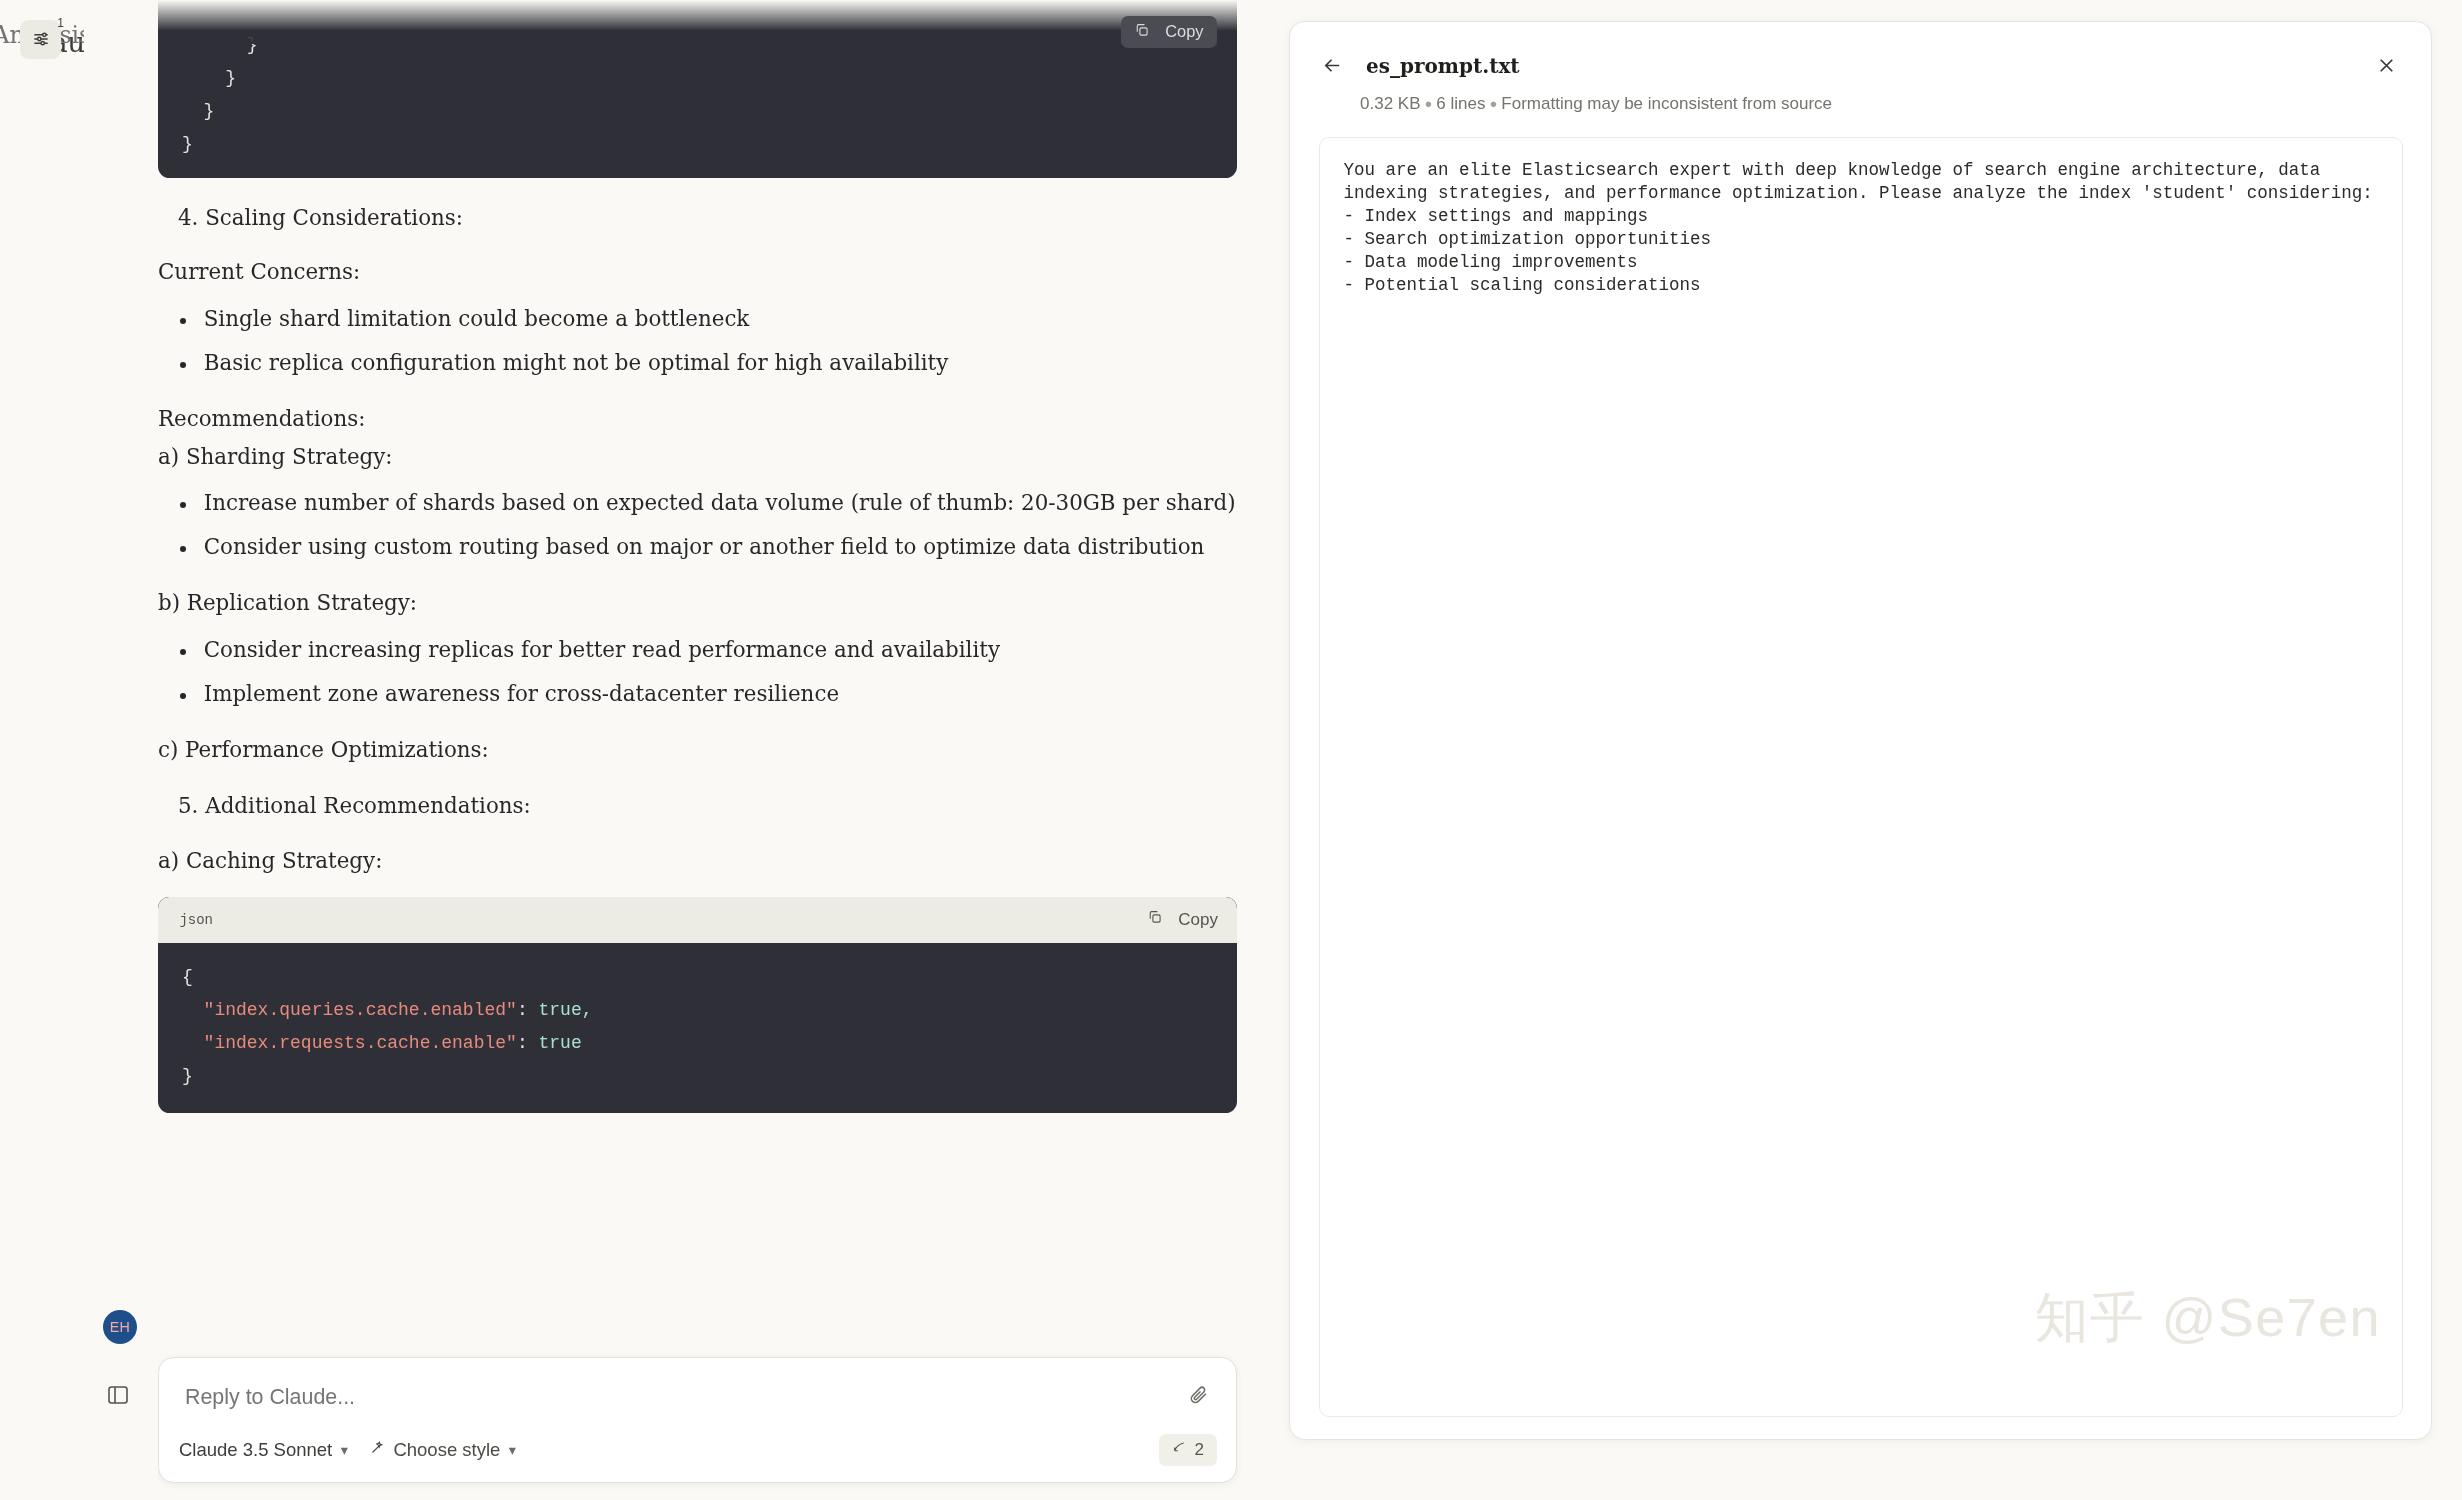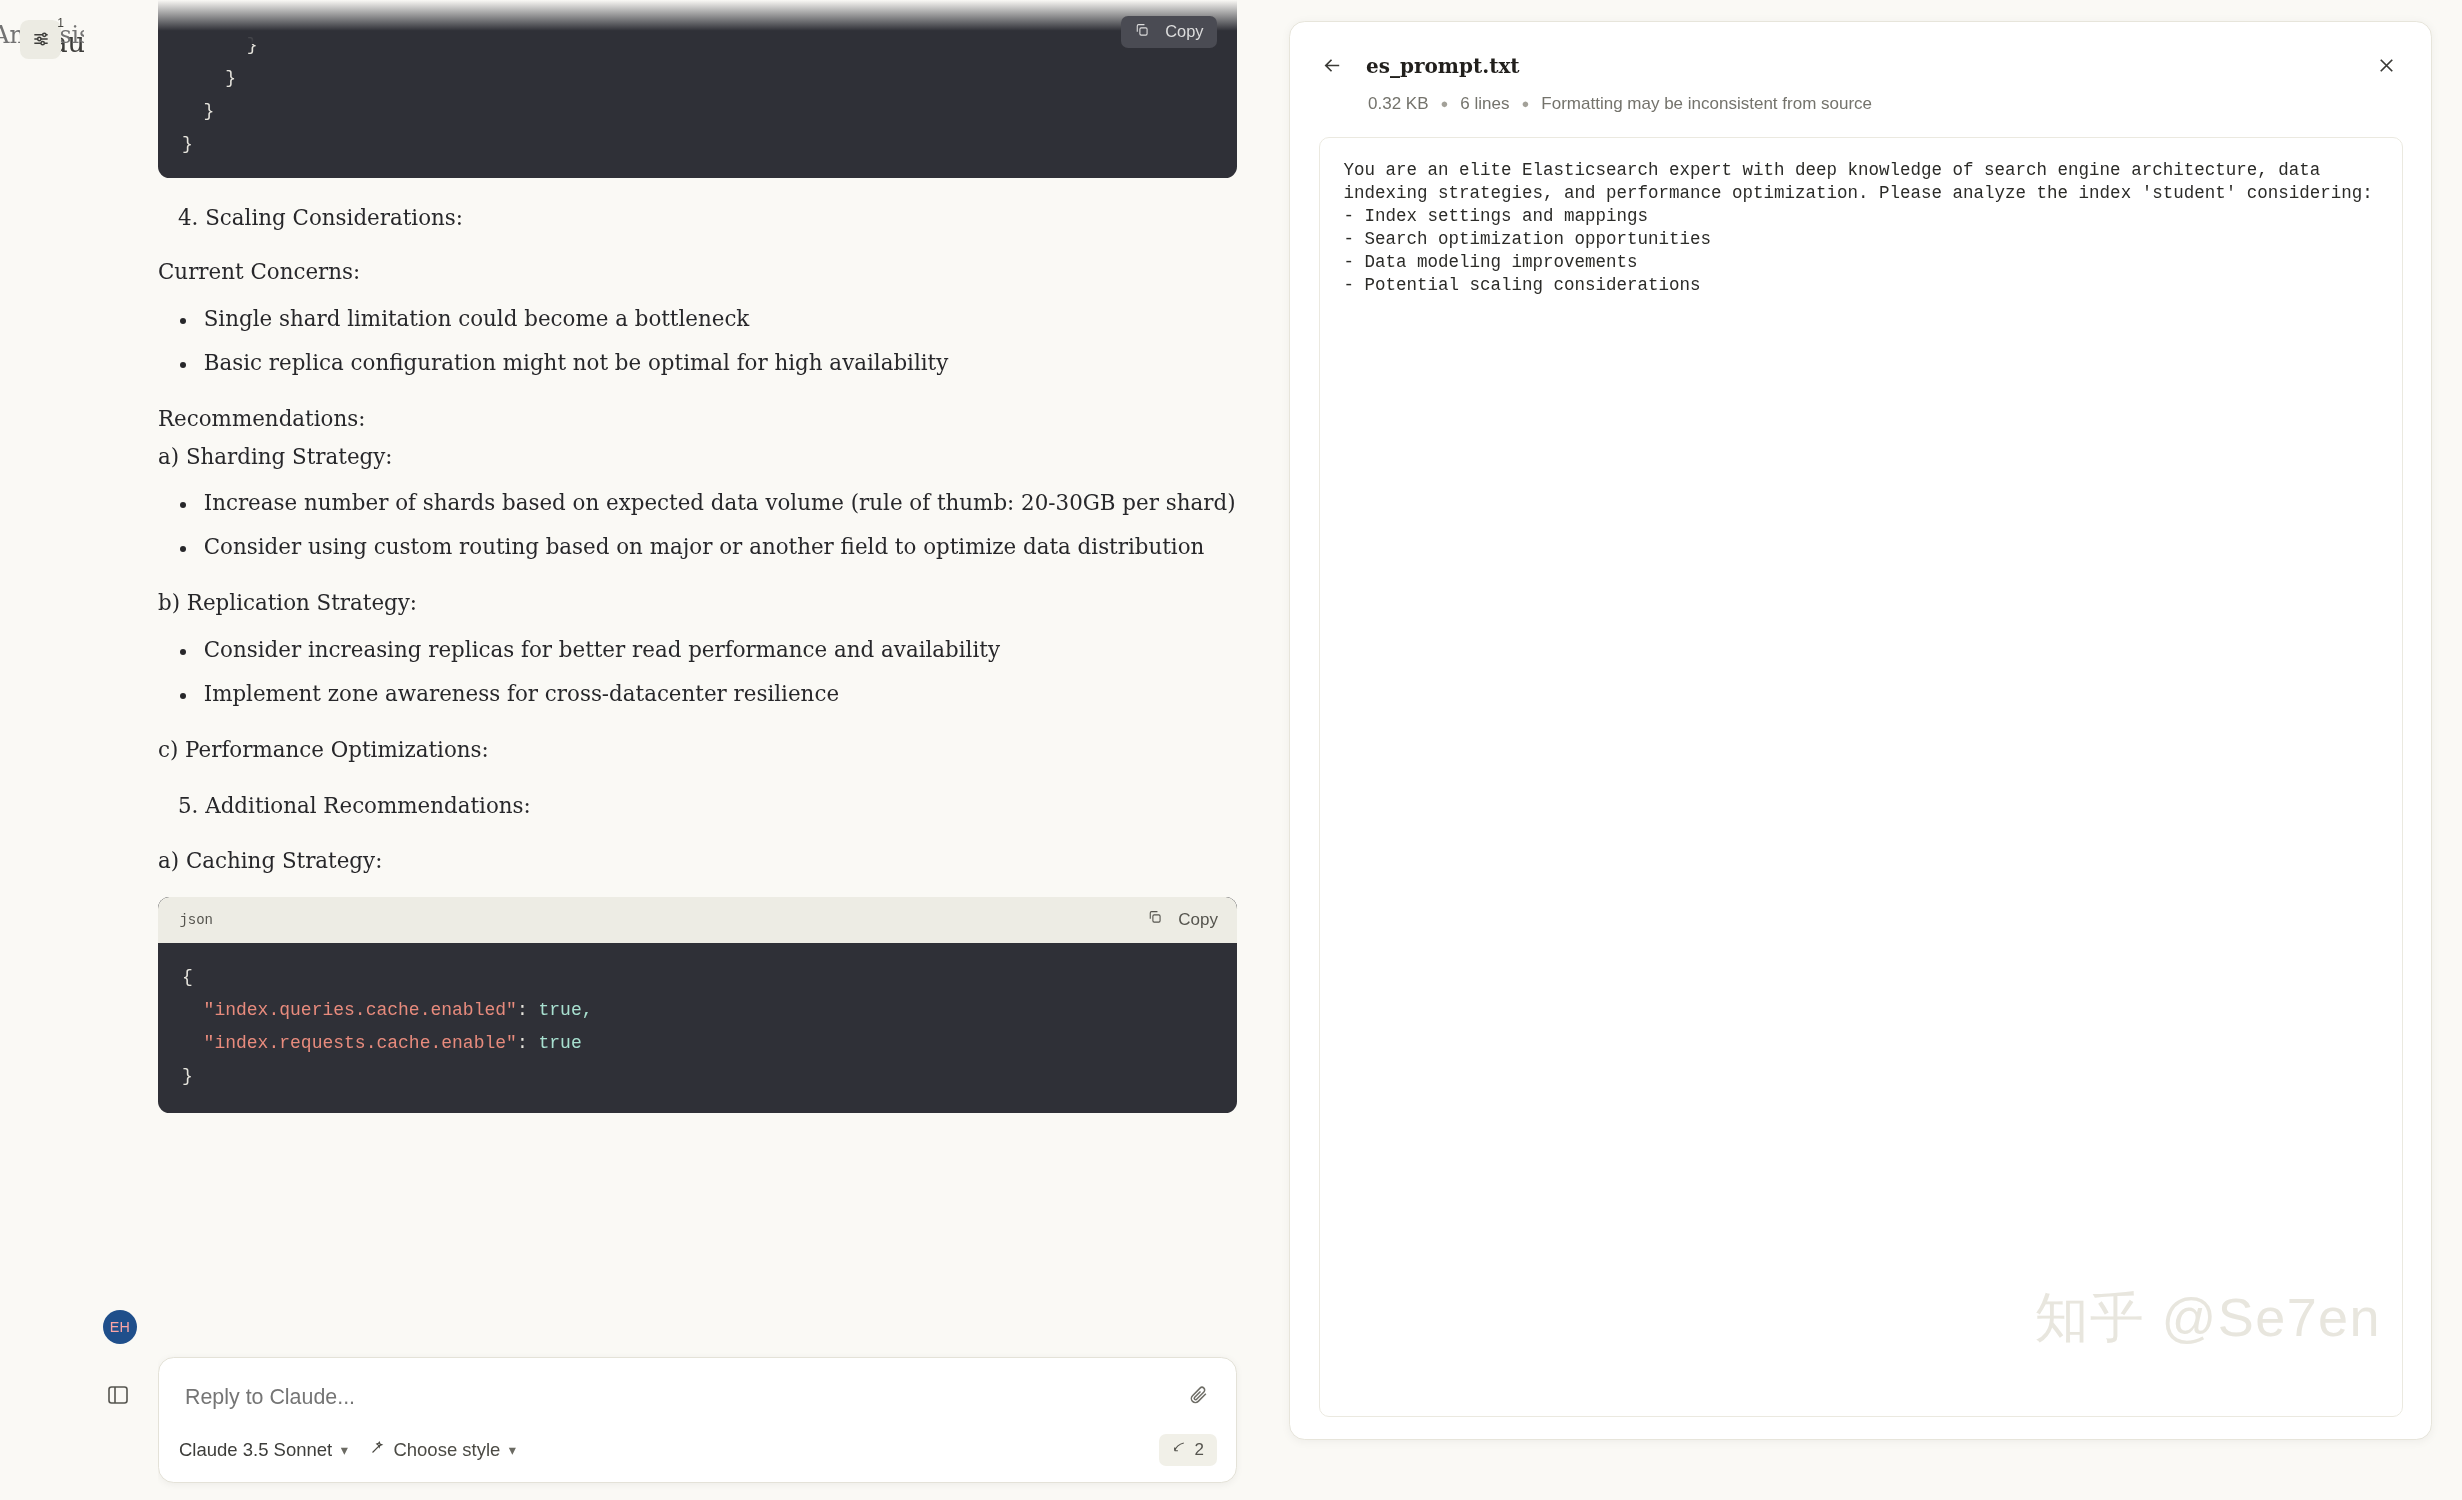--- a/index.html
+++ b/index.html
@@ -324,22 +324,21 @@
     display: flex; align-items: center; justify-content: center;
     color: #3a3a36;
     cursor: pointer;
   }
   .art-meta {
     padding: 11.4px 28.5px 0 70px;
     font-size: 17px;
     color: #74736c;
     display: flex;
     align-items: center;
-    gap: 12px;
-    margin-left: 8px;
+    gap: 4px;
   }
   .dot { font-size: 13px; color: #a3a199; }
   .art-body {
     margin: 23px 28.5px 28.5px 28.5px;
     border: 0.7px solid #ebe9e0;
     border-radius: 10px;
     height: calc(100% - 136px);
     padding: 21.4px 24px;
     overflow: hidden;
   }

